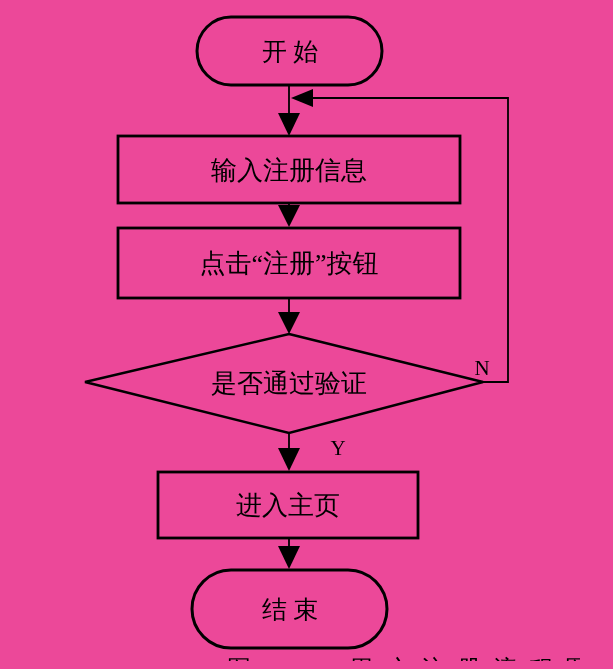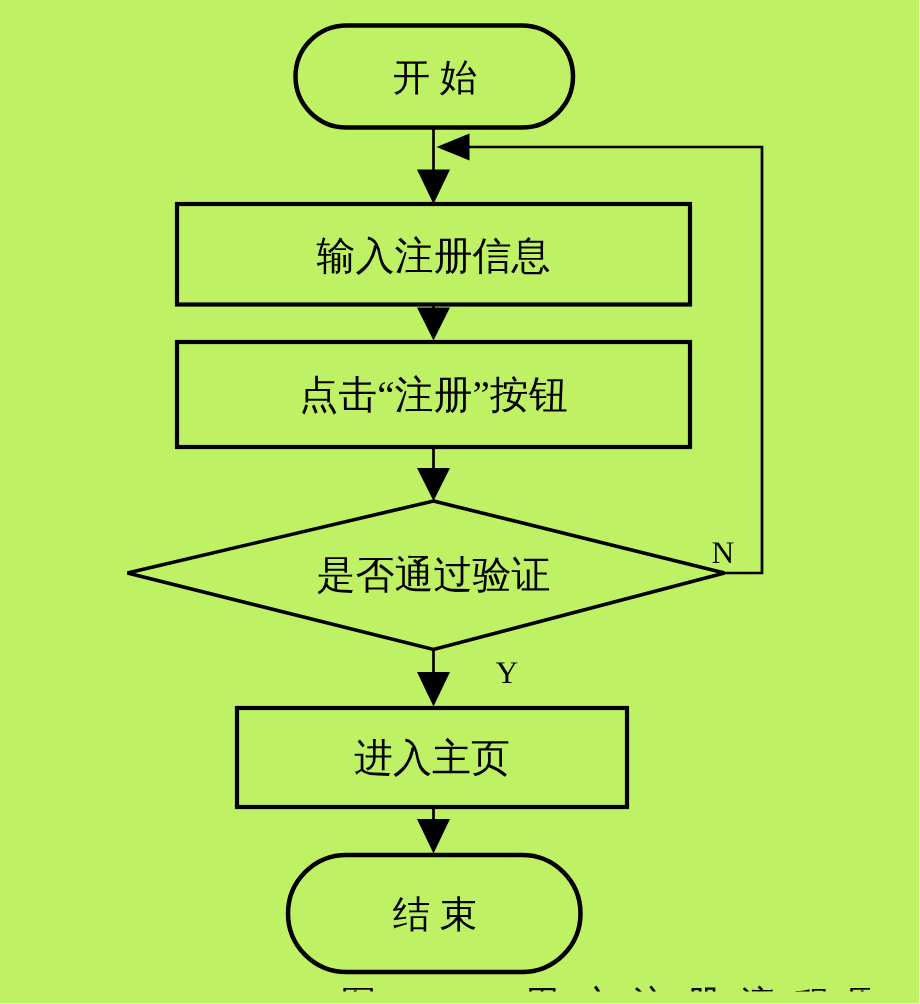--- a/index.html
+++ b/index.html
@@ -4,21 +4,21 @@
 <style>
   html, body {
     margin: 0;
     padding: 0;
     background: #ffffff;
   }
   .page {
     position: relative;
     width: 613px;
     height: 669px;
-    background: #bef264;
+    background: #ec4899;
     overflow: hidden;
     font-family: "Liberation Serif", "DejaVu Serif", serif;
   }
   svg { display: block; }
   .shape {
     fill: none;
     stroke: #000000;
   }
   .terminator { stroke-width: 3; }
   .process { stroke-width: 2.8; }

